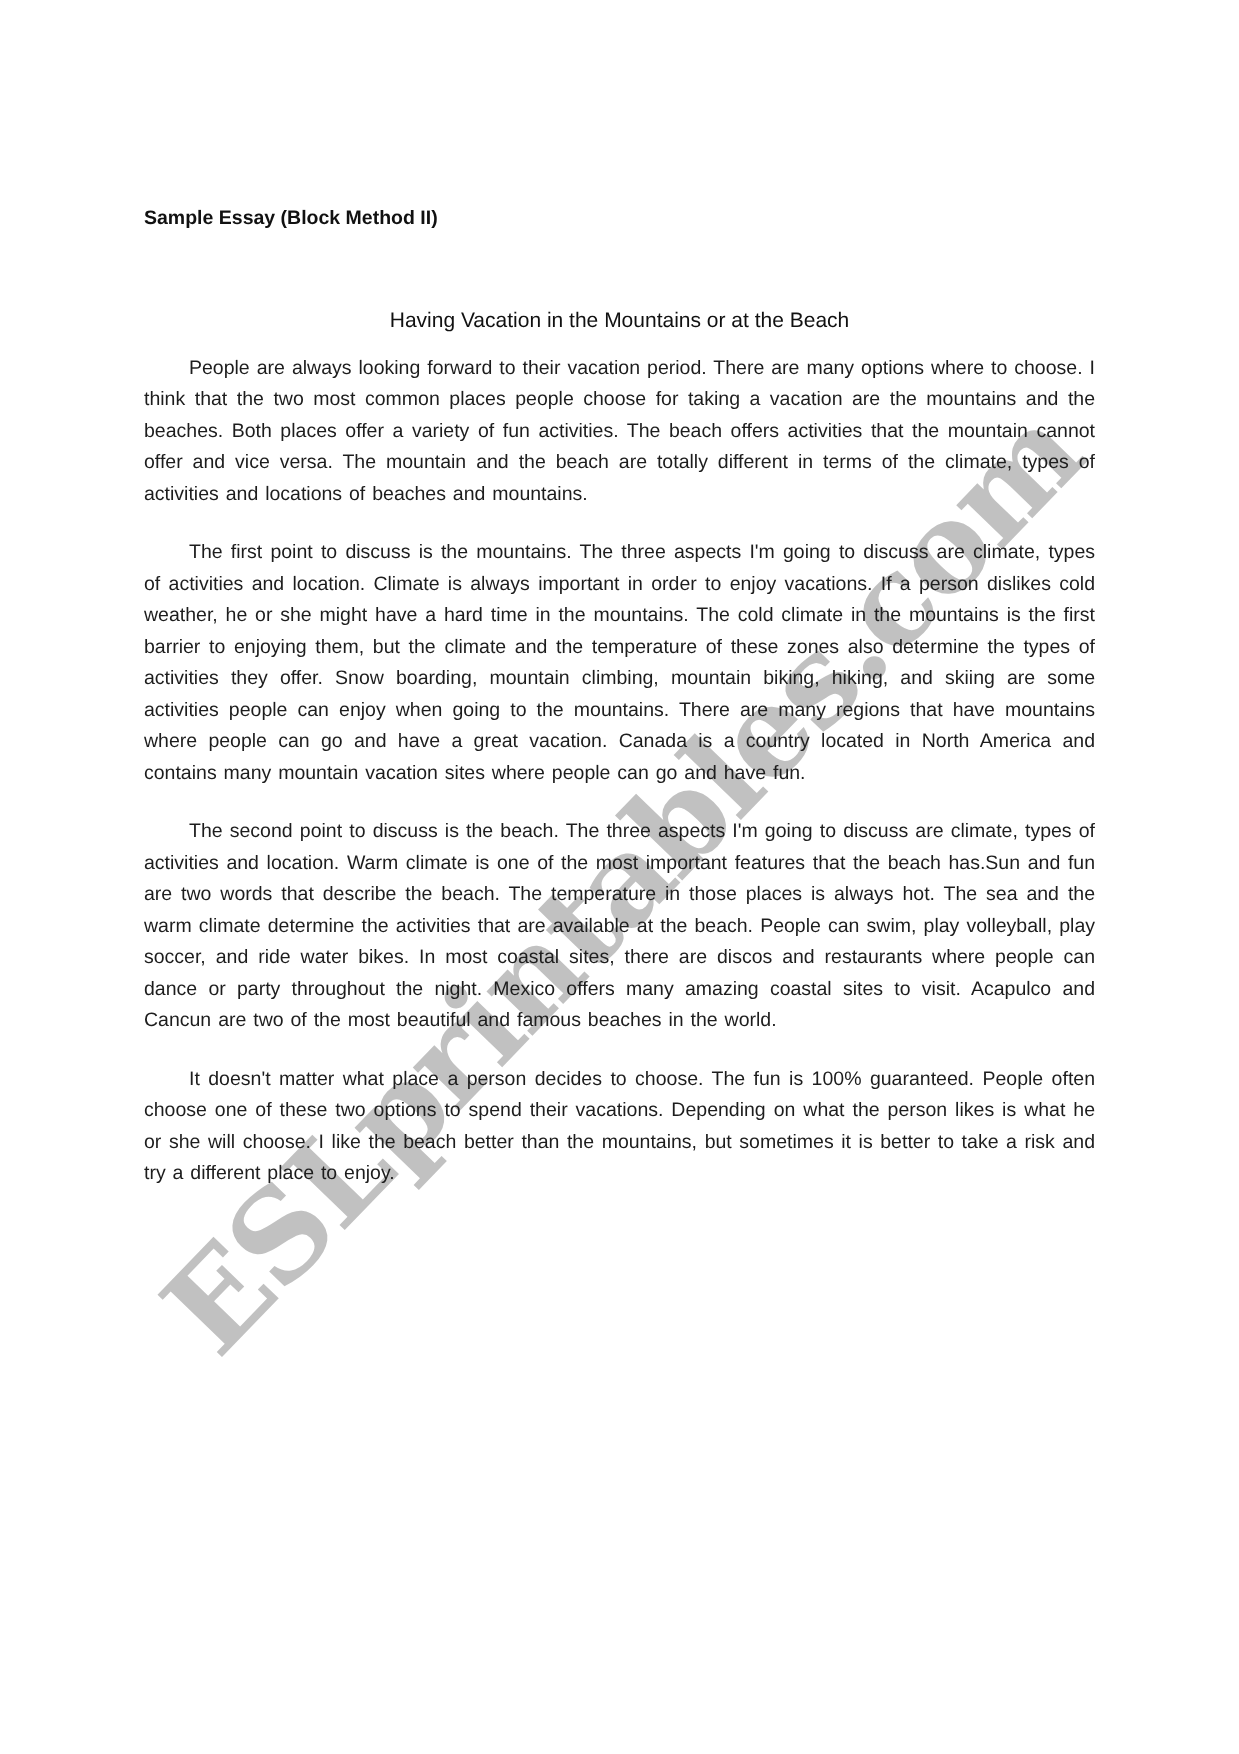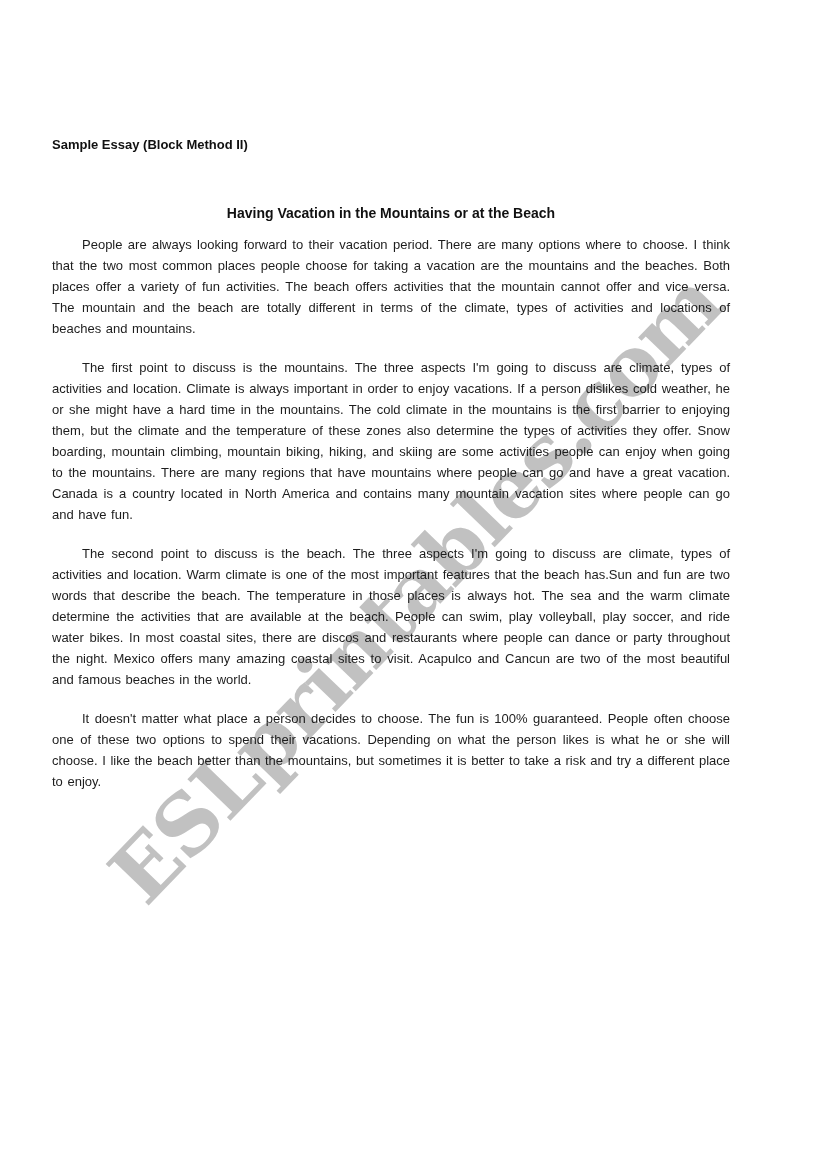--- a/index.html
+++ b/index.html
@@ -27,32 +27,32 @@
     letter-spacing: -2px;
     white-space: nowrap;
     color: #b7b7b7;
     opacity: 0.85;
     z-index: 0;
     user-select: none;
   }
   .content {
     position: relative;
     z-index: 1;
-    padding: 137px 96px 0 52px;
+    padding: 137px 96px 0 96px;
   }
   .doc-header {
     font-size: 13px;
     font-weight: bold;
     color: #111111;
     line-height: 16px;
   }
   .doc-title {
     margin: 52px 0 0 0;
     font-size: 14px;
-    font-weight: bold;
+    font-weight: normal;
     text-align: center;
     color: #111111;
     line-height: 16px;
   }
   .essay-body {
     margin-top: 13px;
   }
   .essay-body p {
     margin: 0 0 18px 0;
     font-size: 13px;

